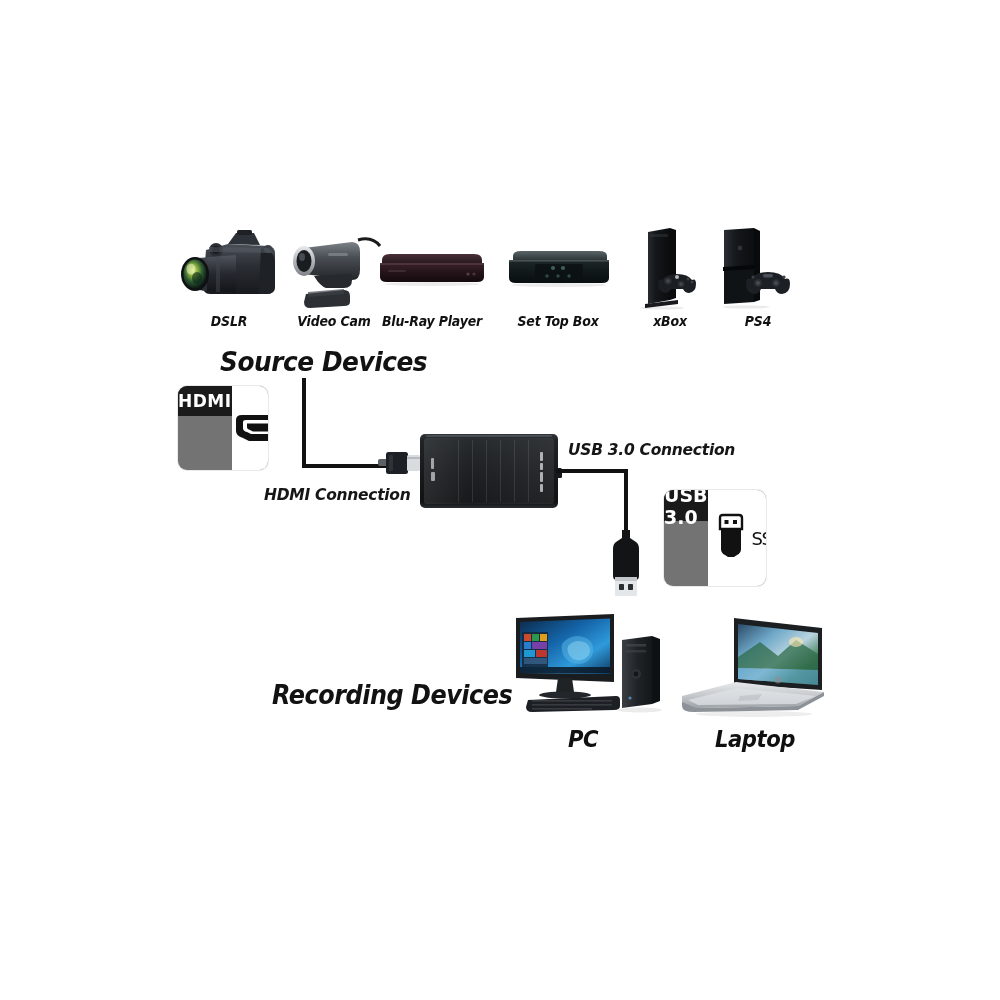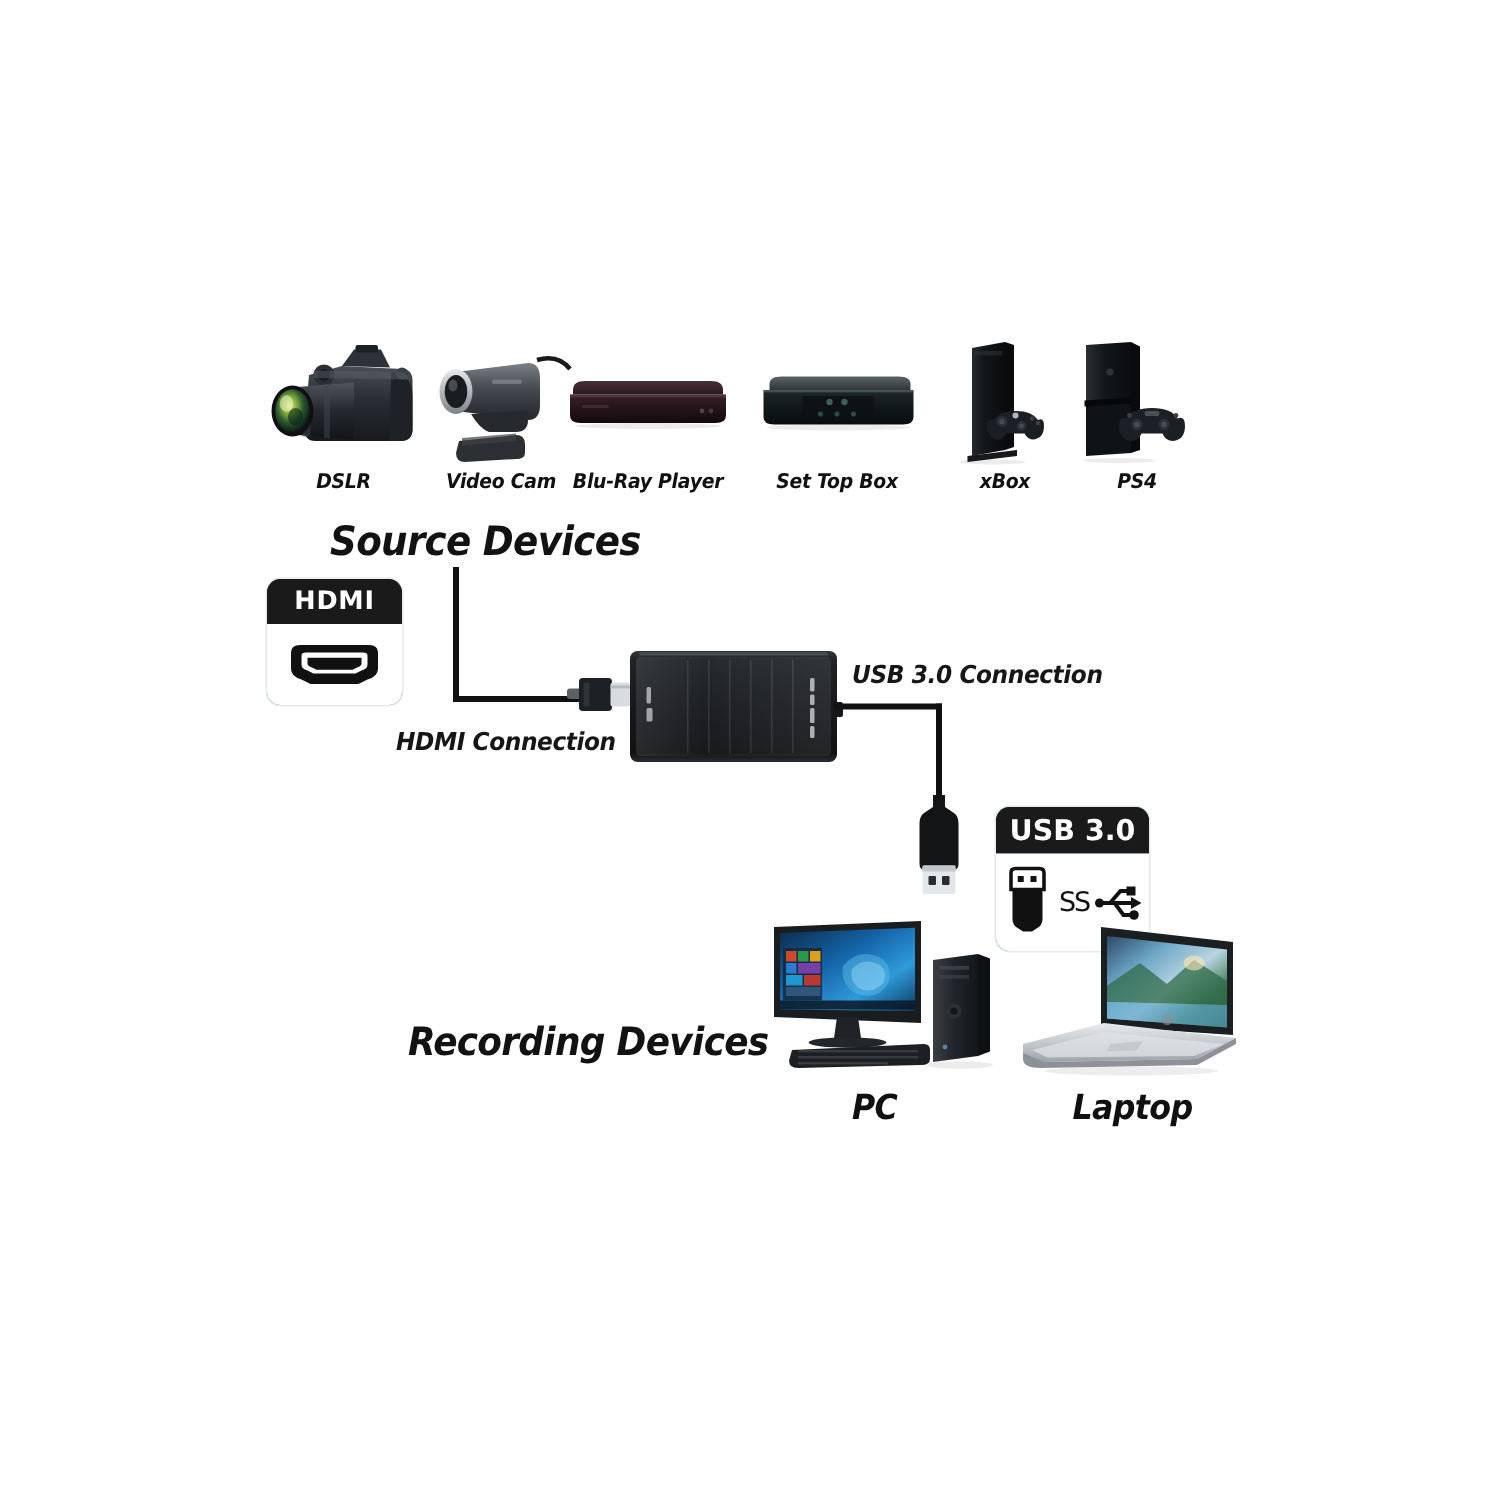--- a/index.html
+++ b/index.html
@@ -43,24 +43,24 @@
     font-family:"DejaVu Sans", sans-serif;
     font-weight:bold;font-style:italic;
     font-size:23px;color:#101010;white-space:nowrap;
     text-align:center;
     letter-spacing:-0.5px;
     transform:scaleX(0.92);
   }
 
   
   .badge{
-    background:#0369a1;border-radius:9px;
+    background:#737373;border-radius:9px;
     box-shadow:0 0 0 1px #e9e9e9;
     overflow:hidden;
-    display:flex;flex-direction:column;
+    display:flex;flex-direction:row;
   }
   .badge-top{
     background:#1a1a1a;color:#fff;
     display:flex;align-items:center;justify-content:center;
     font-weight:bold;font-family:"DejaVu Sans", sans-serif;
   }
   .badge-body{
     flex:1;display:flex;align-items:center;justify-content:center;
     background:#fff;
   }
@@ -350,21 +350,21 @@
   <div class="abs" style="left:606px;top:530px;width:40px;height:68px;">
     <svg width="40" height="68" viewBox="0 0 40 68">
       <path d="M16 0 L24 0 L24 8 L30 12 Q33 14 33 19 L33 46 Q33 50 29 50 L11 50 Q7 50 7 46 L7 19 Q7 14 10 12 L16 8 Z" fill="#131416"></path>
       <rect x="9" y="47" width="22" height="19" rx="1.5" fill="#e4e7ea"></rect>
       <rect x="9" y="47" width="22" height="4" fill="#c3c7cb"></rect>
       <rect x="13" y="54" width="5" height="6" rx="0.8" fill="#2a2d30"></rect>
       <rect x="22" y="54" width="5" height="6" rx="0.8" fill="#2a2d30"></rect>
     </svg>
   </div>
 
-  <div class="abs badge" style="left:664px;top:490px;width:102px;height:96px;margin-top:48px;">
+  <div class="abs badge" style="left:664px;top:490px;width:102px;height:96px;">
     <div class="badge-top" style="height:31px;font-size:19px;letter-spacing:0px;">USB 3.0</div>
     <div class="badge-body" style="gap:4px;padding:0 6px;">
 
       <span>
         <svg width="34" height="50" viewBox="0 0 34 50">
           <path d="M9 2 L25 2 Q28 2 28 5 L28 16 L6 16 L6 5 Q6 2 9 2 Z" fill="#fff" stroke="#111" stroke-width="2.4"></path>
           <rect x="10.5" y="7" width="4" height="4" fill="#111"></rect>
           <rect x="19" y="7" width="4" height="4" fill="#111"></rect>
           <path d="M7 17 L27 17 L27 36 Q27 40 23 42 L20 44 L14 44 L11 42 Q7 40 7 36 Z" fill="#111"></path>
         </svg>

